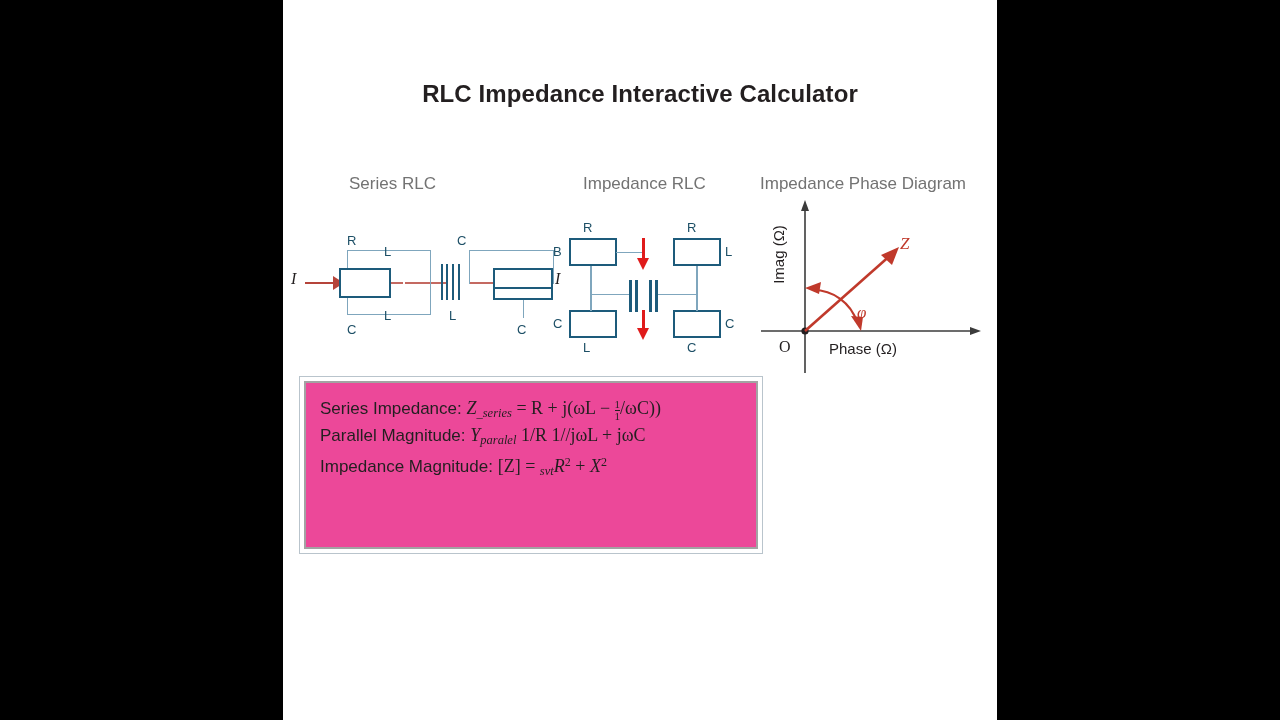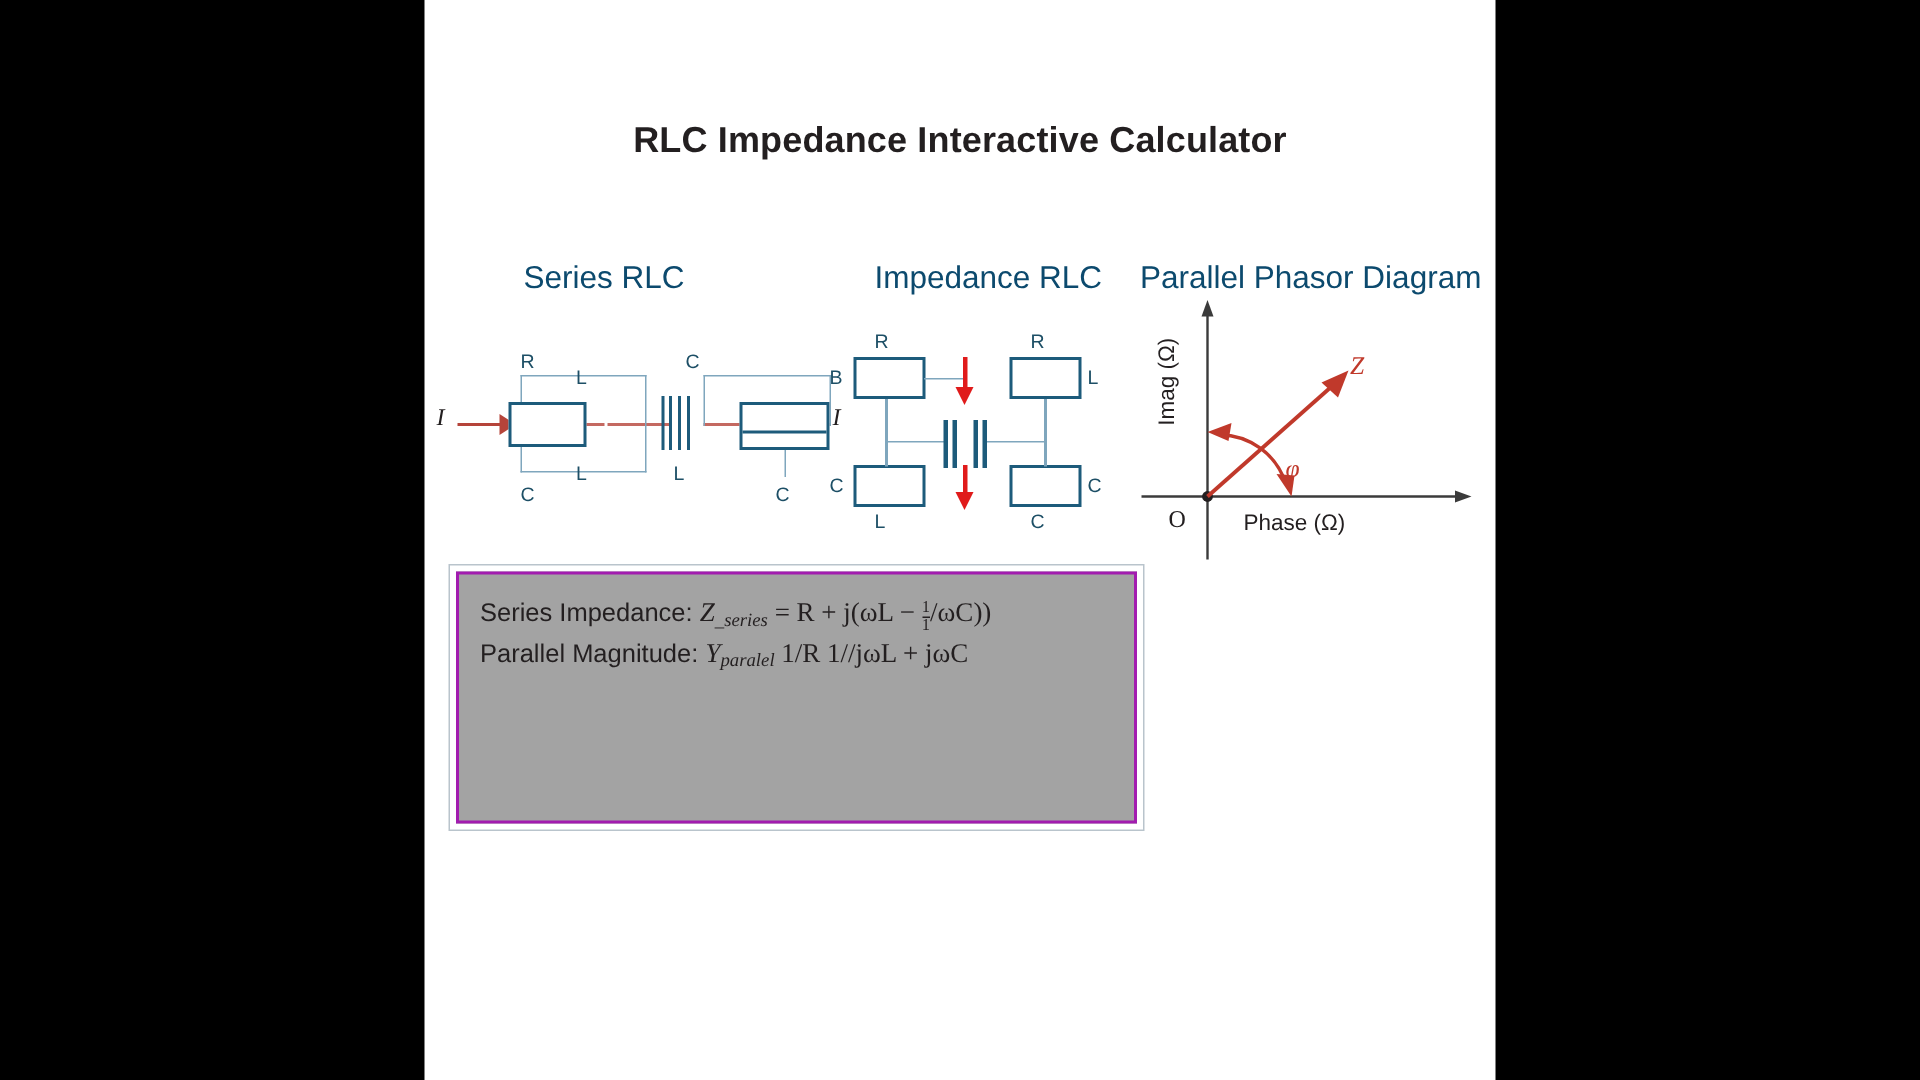--- a/index.html
+++ b/index.html
@@ -14,21 +14,21 @@
   #page{
     position:absolute;left:283px;top:0;width:714px;height:720px;background:#ffffff;
   }
   
   #title{
     position:absolute;left:0;top:80px;width:714px;text-align:center;
     font-size:24px;font-weight:bold;color:#231f20;letter-spacing:.1px;
   }
   
   .sec-head{
-    position:absolute;font-size:21px;color:#0c4a6e;white-space:nowrap;
+    position:absolute;font-size:17px;color:#737373;white-space:nowrap;
   }
   #head-series{left:66px;top:174px;}
   #head-parallel{left:300px;top:174px;}
   #head-phasor{left:477px;top:174px;}
 
   
   .blue-box{
     position:absolute;border:2.5px solid #1d5b7b;background:#ffffff;box-sizing:border-box;
   }
   .thin-line{position:absolute;background:#7fa6bd;}
@@ -49,21 +49,21 @@
   #z-label{position:absolute;left:147px;top:36px;font-family:"Liberation Serif",serif;font-style:italic;font-size:17px;color:#c0392b;}
   #phi-label{position:absolute;left:104px;top:105px;font-family:"Liberation Serif",serif;font-style:italic;font-size:17px;color:#c0392b;}
 
   
   #formula-outer{
     position:absolute;left:16px;top:376px;width:464px;height:178px;
     border:1.5px solid #b9c4cc;box-sizing:border-box;background:#fff;
   }
   #formula-inner{
     position:absolute;left:4px;top:4px;right:4px;bottom:4px;
-    border:2px solid #a21caf;box-sizing:border-box;background:#a3a3a3;
+    border:2px solid #a3a3a3;box-sizing:border-box;background:#ec4899;
     padding:12px 0 0 14px;
   }
   .frow{
     height:27px;line-height:27px;font-size:17px;color:#231f20;white-space:nowrap;
   }
   .mth{font-family:"Liberation Serif",serif;font-size:18px;}
   .mi{font-family:"Liberation Serif",serif;font-style:italic;font-size:18px;}
   .sub{font-family:"Liberation Serif",serif;font-style:italic;font-size:12.5px;
        vertical-align:-3px;}
   .sup{font-family:"Liberation Serif",serif;font-size:12px;vertical-align:6px;}
@@ -81,21 +81,21 @@
 
   <div class="letterbox" id="lb-left"></div>
   <div class="letterbox" id="lb-right"></div>
 
   <div id="page">
 
     <div id="title">RLC Impedance Interactive Calculator</div>
 
     <div class="sec-head" id="head-series">Series RLC</div>
     <div class="sec-head" id="head-parallel">Impedance RLC</div>
-    <div class="sec-head" id="head-phasor">Parallel Phasor Diagram</div>
+    <div class="sec-head" id="head-phasor">Impedance Phase Diagram</div>
 
     <div style="position:absolute;left:0px;top:230px;width:260px;height:130px;">
 
       <span class="ital" style="position:absolute;left:8px;top:40px;">I</span>
       <div class="red-line" style="left:22px;top:52px;width:30px;height:2.4px;"></div>
       <div style="position:absolute;left:50px;top:46px;width:0;height:0;border-left:11px solid #b5443a;border-top:7px solid transparent;border-bottom:7px solid transparent;"></div>
 
       <div class="red-line" style="left:62px;top:52px;width:58px;height:1.8px;opacity:.8;"></div>
       <div class="red-line" style="left:122px;top:52px;width:42px;height:1.8px;opacity:.8;"></div>
       <div class="red-line" style="left:186px;top:52px;width:25px;height:1.8px;opacity:.8;"></div>
@@ -205,19 +205,23 @@
           <span>Series Impedance:</span>
           <span class="mi">Z</span><span class="sub">_series</span><span class="mth"> = R + j(ωL − </span><span class="frac"><span class="num">1</span><span class="den">1</span></span><span class="mth">/ωC))</span>
         </div>
 
         <div class="frow">
           <span>Parallel Magnitude:</span>
           <span class="mi">Y</span><span class="sub">paralel</span><span class="mth"> 1/R 1//jωL + jωC</span>
         </div>
 
 
+        <div class="frow">
+          <span>Impedance Magnitude:</span>
+          <span class="mth">[Z] = </span><span class="sub">sνt</span><span class="mi">R</span><span class="sup">2</span><span class="mth"> + </span><span class="mi">X</span><span class="sup">2</span>
+        </div>
 
 
       </div>
     </div>
 
   </div>
 </div>
 
 </body></html>

